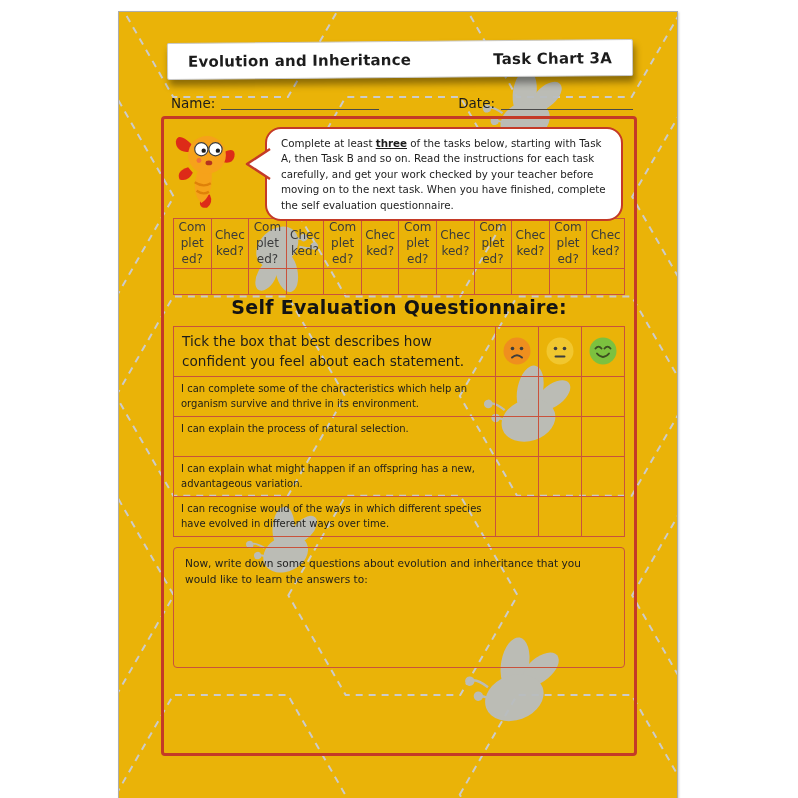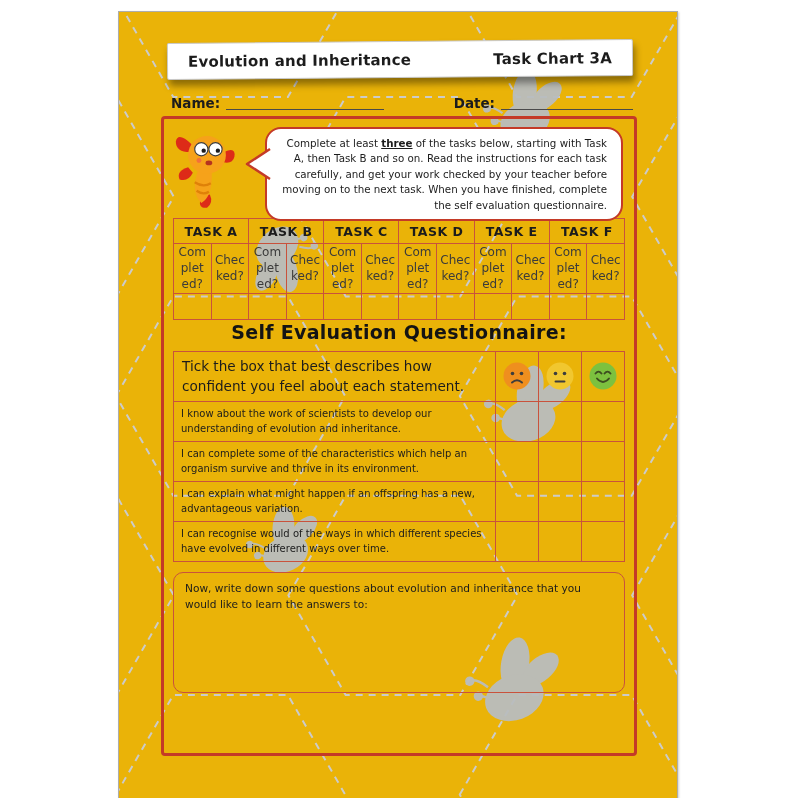--- a/index.html
+++ b/index.html
@@ -32,37 +32,37 @@
   .banner{position:absolute;left:48px;top:29px;width:466px;height:37px;
           background:#fff;border:1px solid #c9c9c9;border-radius:2px;
           box-shadow:2px 6px 7px rgba(0,0,0,.40);
           display:flex;align-items:center;justify-content:space-between;
           padding:0 20px;transform:rotate(-.5deg)}
   .banner .t{font-size:15px;font-weight:bold;letter-spacing:.2px}
 
   
   .name-date{position:absolute;left:52px;top:84px;width:462px;display:flex;align-items:flex-end}
   .fld{display:flex;align-items:flex-end}
-  .fld .lbl{font-size:13.5px;font-weight:bold;margin-right:6px;line-height:1}
+  .fld .lbl{font-size:13.5px;font-weight:normal;margin-right:6px;line-height:1}
   .rule{border-bottom:1.6px solid #4a4a4a;height:14px}
   .rule.name{width:158px}
   .rule.date{width:132px}
   .spacer{flex:1}
 
   
   .main-box{position:absolute;left:42px;top:104px;width:476px;height:640px;
             border:3px solid var(--red);border-radius:4px;padding:6px 7px 0 7px}
 
   
   .bubble-row{display:flex;align-items:flex-start;padding:2px 2px 0 2px;height:86px}
   .mascot{width:68px;height:82px;flex:0 0 auto;margin-top:2px}
   .speech-bubble{position:relative;flex:1;margin-left:24px;margin-right:2px;
                  border:2.5px solid var(--red);border-radius:16px;background:#fff;
                  min-height:72px;padding:7px 14px 6px 14px;
-                 font-size:10.3px;line-height:1.5;text-align:right}
+                 font-size:10.3px;line-height:1.5;text-align:left}
   .speech-bubble .em{font-weight:bold;text-decoration:underline}
   .tail{position:absolute;left:-23px;top:17px;width:26px;height:36px;overflow:visible}
 
   
   table{border-collapse:collapse}
   .task-table{width:calc(100% - 4px);margin:7px 2px 0 2px;table-layout:fixed}
   .task-table th,.task-table td{border:1.4px solid var(--red-thin);text-align:center}
   .task-table th{font-size:12.5px;font-weight:bold;height:25px;letter-spacing:.5px}
   .task-table td.sub{height:27px;font-size:12px;color:#3b3b3b;vertical-align:middle}
   .task-table td.sub span{display:inline-block;max-width:30px;overflow-wrap:anywhere;line-height:1.35}
@@ -74,21 +74,21 @@
   .eval-table td{border:1.3px solid var(--red-thin);vertical-align:top;background:transparent}
   .eval-table tr.hdr td{height:50px;vertical-align:middle}
   .eval-table td.instr{font-size:13.6px;line-height:1.5;padding:3px 8px}
   .eval-table td.face{text-align:center}
   .eval-table td.stmt{font-size:10px;line-height:1.55;padding:4px 7px;height:40px}
   .eval-table td.tick{height:40px}
   .face svg{display:block;margin:0 auto}
 
   
   .questions-box{margin:10px 2px 0 2px;height:121px;border:1.6px solid var(--red-thin);
-                 border-radius:10px;padding:7px 11px;display:flex;flex-direction:column}
+                 border-radius:4px;padding:7px 11px;display:flex;flex-direction:column}
   .questions-box p{font-size:10.6px;line-height:1.55}
   .answer-space{flex:1}
 
   
   .footer{position:absolute;left:42px;top:752px;width:476px;display:flex;
           justify-content:space-between;font-size:8.6px;font-weight:bold;color:#101010}
 </style>
 </head>
 <body>
 
@@ -179,28 +179,20 @@
           <div class="speech-bubble">
             <svg class="tail" viewBox="0 0 26 36">
               <path d="M26,3 L3,18 L26,33" fill="#ffffff" stroke="#c43a27" stroke-width="2.5" stroke-linejoin="round"></path>
             </svg>
             <span>Complete at least </span><span class="em">three</span><span> of the tasks below, starting with Task A, then Task B and so on. Read the instructions for each task carefully, and get your work checked by your teacher before moving on to the next task. When you have finished, complete the self evaluation questionnaire.</span>
           </div>
         </div>
 
         <table class="task-table">
           <tbody>
-            <tr>
-              <th colspan="2">TASK A</th>
-              <th colspan="2">TASK B</th>
-              <th colspan="2">TASK C</th>
-              <th colspan="2">TASK D</th>
-              <th colspan="2">TASK E</th>
-              <th colspan="2">TASK F</th>
-            </tr>
             <tr>
               <td class="sub"><span>Completed?</span></td>
               <td class="sub"><span>Checked?</span></td>
               <td class="sub"><span>Completed?</span></td>
               <td class="sub"><span>Checked?</span></td>
               <td class="sub"><span>Completed?</span></td>
               <td class="sub"><span>Checked?</span></td>
               <td class="sub"><span>Completed?</span></td>
               <td class="sub"><span>Checked?</span></td>
               <td class="sub"><span>Completed?</span></td>
@@ -256,27 +248,27 @@
               <td class="face">
                 <svg width="30" height="30" viewBox="0 0 30 30">
                   <circle cx="15" cy="15" r="13.5" fill="#7cc13f"></circle>
                   <path d="M7.5,12.5 Q10.5,8.8 13.5,12.5" fill="none" stroke="#3d4d20" stroke-width="1.9" stroke-linecap="round"></path>
                   <path d="M16.5,12.5 Q19.5,8.8 22.5,12.5" fill="none" stroke="#3d4d20" stroke-width="1.9" stroke-linecap="round"></path>
                   <path d="M9,17.5 Q15,24.5 21,17.5" fill="none" stroke="#3d4d20" stroke-width="1.9" stroke-linecap="round"></path>
                 </svg>
               </td>
             </tr>
             <tr>
-              <td class="stmt">I know about the work of scientists to develop our understanding of evolution and inheritance.</td>
-              <td class="tick"></td>
-              <td class="tick"></td>
-              <td class="tick"></td>
-            </tr>
-            <tr>
               <td class="stmt">I can complete some of the characteristics which help an organism survive and thrive in its environment.</td>
+              <td class="tick"></td>
+              <td class="tick"></td>
+              <td class="tick"></td>
+            </tr>
+            <tr>
+              <td class="stmt">I can explain the process of natural selection.</td>
               <td class="tick"></td>
               <td class="tick"></td>
               <td class="tick"></td>
             </tr>
             <tr>
               <td class="stmt">I can explain what might happen if an offspring has a new, advantageous variation.</td>
               <td class="tick"></td>
               <td class="tick"></td>
               <td class="tick"></td>
             </tr>

